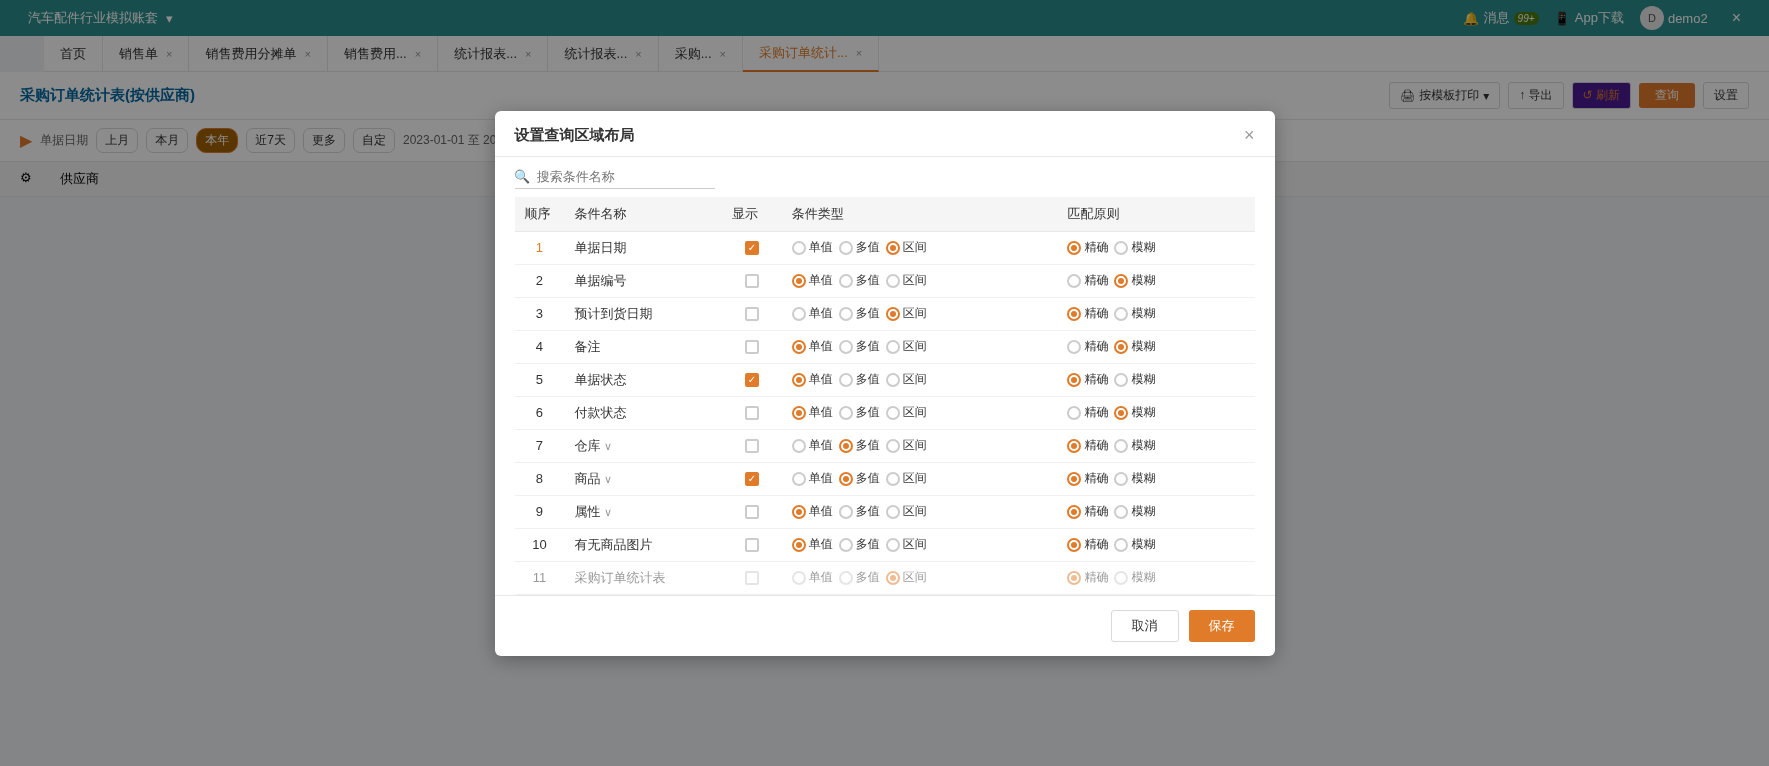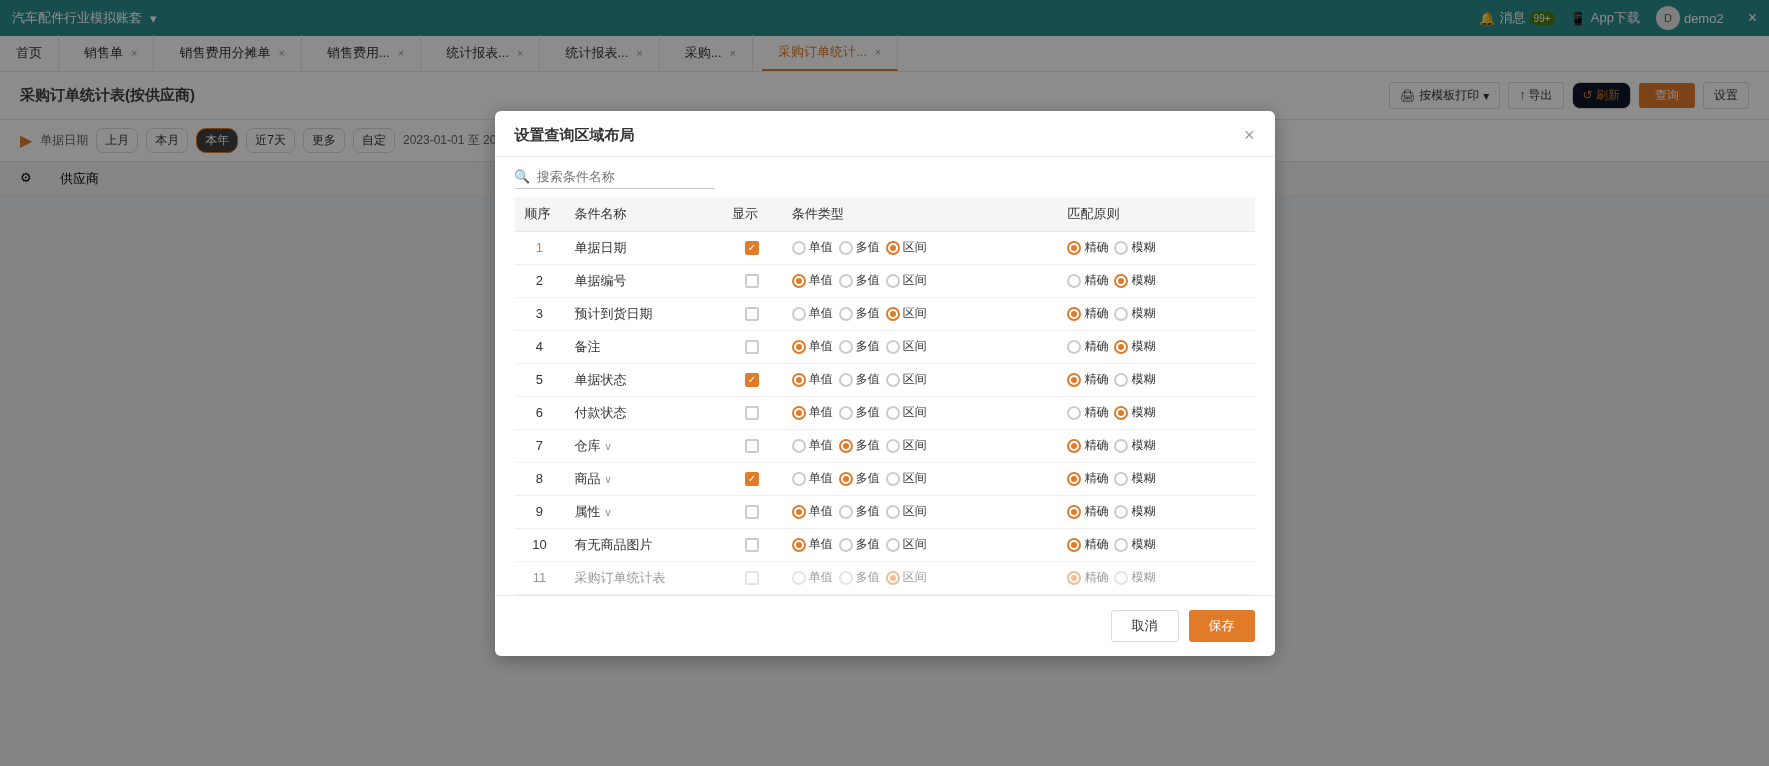--- a/index.html
+++ b/index.html
@@ -4,41 +4,42 @@
   <style>
     * { box-sizing: border-box; margin: 0; padding: 0; }
     body { font-family: 'Microsoft YaHei', Arial, sans-serif; font-size: 13px; background: #f0f2f5; overflow: hidden; }
 
     
     .top-nav {
       background: #2d8c8c;
       height: 36px;
       display: flex;
       align-items: center;
-      padding: 0 12px;
+      padding: 0 28px;
       color: #fff;
       justify-content: space-between;
     }
     .top-nav-left { display: flex; align-items: center; gap: 8px; font-size: 13px; }
     .top-nav-right { display: flex; align-items: center; gap: 16px; font-size: 13px; }
     .top-nav-right .notif { display: flex; align-items: center; gap: 4px; cursor: pointer; }
-    .badge { background: #4d7c0f; color: #fff; border-radius: 8px; font-size: 10px; padding: 1px 4px; }
+    .badge { background: #4d7c0f; color: #fff; border-radius: 8px; font-size: 10px; padding: 1px 4px; font-style: italic; }
     .top-nav-right .user { display: flex; align-items: center; gap: 4px; cursor: pointer; }
     .avatar { width: 24px; height: 24px; border-radius: 50%; background: #ccc; overflow: hidden; display: flex; align-items: center; justify-content: center; font-size: 11px; color: #555; background: #e8e8e8; }
     .close-x { color: #fff; font-size: 16px; cursor: pointer; margin-left: 8px; }
 
     
     .tab-bar {
       background: #fff;
       height: 36px;
       display: flex;
-      align-items: flex-end;
+      align-items: center;
       padding: 0 0;
       border-bottom: 1px solid #e8e8e8;
-      gap: 9px;
+      gap: 0;
+      margin-left: 44px;
     }
     .tab-item {
       padding: 0 16px;
       height: 36px;
       display: flex;
       align-items: center;
       cursor: pointer;
       font-size: 13px;
       color: #333;
       border-right: 1px solid #e8e8e8;
@@ -50,41 +51,41 @@
 
     
     .page-header {
       background: #fff;
       padding: 10px 20px;
       border-bottom: 1px solid #e8e8e8;
       display: flex;
       align-items: center;
       justify-content: space-between;
     }
-    .page-title { font-size: 15px; font-weight: bold; color: #404040; }
+    .page-title { font-size: 15px; font-weight: bold; color: #0369a1; }
     .header-actions { display: flex; align-items: center; gap: 8px; }
     .btn-print { background: #fff; border: 1px solid #d9d9d9; border-radius: 3px; padding: 4px 10px; cursor: pointer; font-size: 12px; color: #333; display: flex; align-items: center; gap: 4px; }
     .btn-export { background: #fff; border: 1px solid #d9d9d9; border-radius: 3px; padding: 4px 10px; cursor: pointer; font-size: 12px; color: #333; }
-    .btn-refresh { background: #0f172a; border: 1px solid #d9d9d9; border-radius: 8px; padding: 4px 10px; cursor: pointer; font-size: 12px; color: #e07b2a; }
+    .btn-refresh { background: #4c1d95; border: 1px solid #d9d9d9; border-radius: 3px; padding: 4px 10px; cursor: pointer; font-size: 12px; color: #e07b2a; }
     .btn-query { background: #e07b2a; border: none; border-radius: 3px; padding: 4px 16px; cursor: pointer; font-size: 12px; color: #fff; }
     .btn-settings { background: #fff; border: 1px solid #d9d9d9; border-radius: 3px; padding: 4px 10px; cursor: pointer; font-size: 12px; color: #333; }
 
     
     .filter-bar {
       background: #fff;
       padding: 8px 20px;
       display: flex;
       align-items: center;
       gap: 8px;
       border-bottom: 1px solid #e8e8e8;
     }
     .filter-toggle { color: #e07b2a; font-size: 16px; cursor: pointer; }
     .filter-label { font-size: 12px; color: #666; }
     .filter-btn { padding: 3px 8px; border: 1px solid #d9d9d9; border-radius: 7px; cursor: pointer; font-size: 12px; color: #333; background: #fff; }
-    .filter-btn.active-orange { background: #404040; color: #fff; border-color: #e07b2a; border-radius: 10px; text-align: center; }
+    .filter-btn.active-orange { background: #a16207; color: #fff; border-color: #e07b2a; border-radius: 10px; text-align: center; }
     .date-range { font-size: 12px; color: #666; }
 
     
     .table-area {
       background: #fff;
       margin: 0;
       overflow: hidden;
     }
     .table-header-row {
       display: flex;

